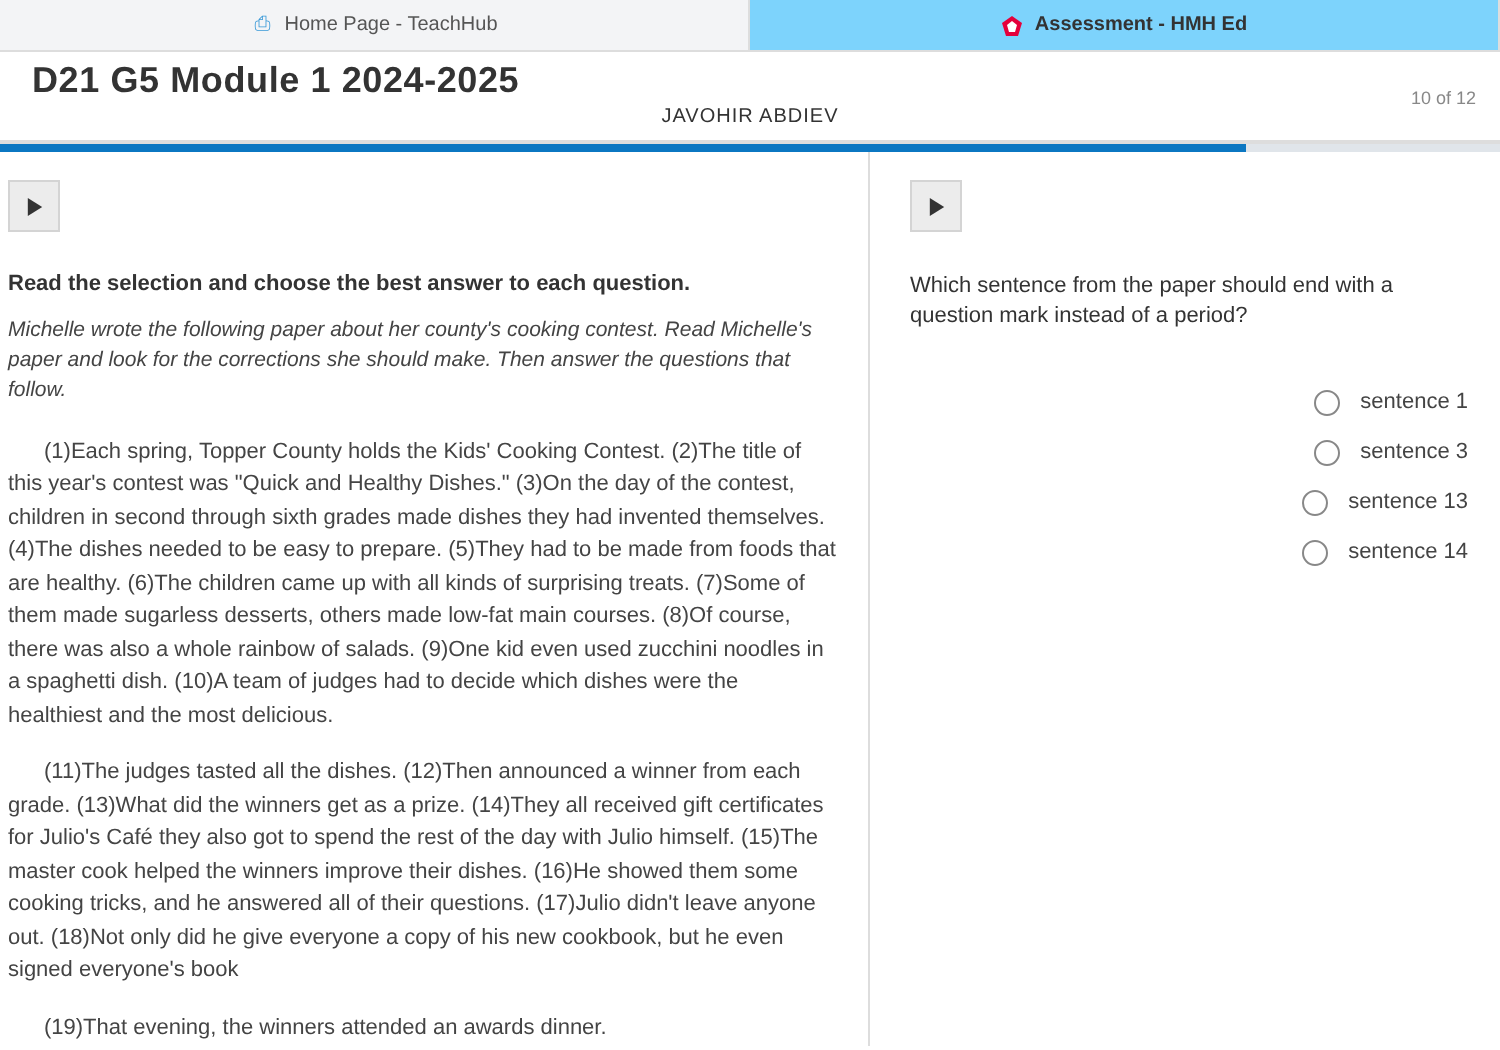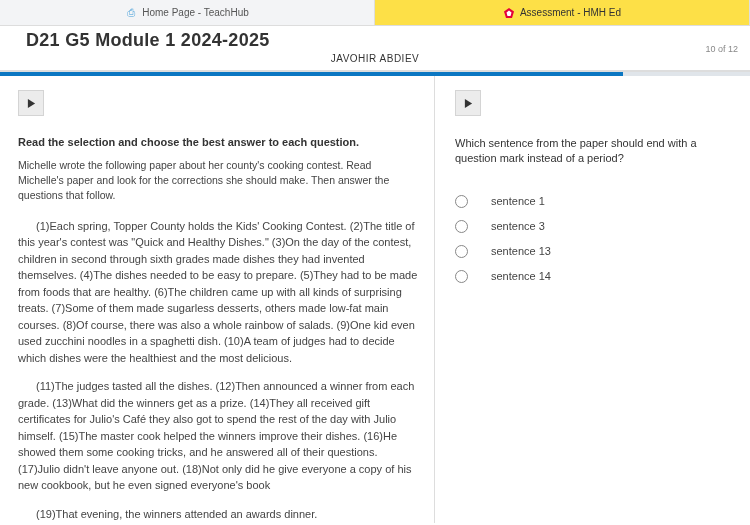--- a/index.html
+++ b/index.html
@@ -26,37 +26,37 @@
   justify-content: center;
   gap: 5px;
   font-size: 10px;
   color: #555;
   position: relative;
   border-right: 1px solid #ddd;
   background: #f3f4f6;
   cursor: pointer;
 }
 .tab.active {
-  background: #fde047;
-  color: #333;
-  font-weight: 400;
+  background: #7dd3fc;
+  color: #333;
+  font-weight: 700;
 }
 .tab-ico {
   width: 12px; height: 12px;
   display: inline-flex; align-items: center; justify-content: center;
 }
 .tab-close {
   width:12px;height:12px;
   background:#888; color:#fff;
   border-radius:2px;
   font-size:9px; line-height:12px; text-align:center;
   margin-left:6px;
 }
 .header {
-  padding: 4px 26px 6px;
+  padding: 4px 16px 6px;
   border-bottom: 2px solid #ddd;
   position: relative;
 }
 .header-title {
   font-size: 18px;
   font-weight: 700;
   color: #333;
   letter-spacing: 0.3px;
 }
 .header-sub {
@@ -81,21 +81,21 @@
 .progressbar-fill {
   height:100%;
   background:#0b77c2;
   width: 83%;
 }
 .content {
   display: flex;
   height: calc(525px - 26px - 48px - 4px);
 }
 .pane {
-  padding: 14px 16px 10px 18px;
+  padding: 14px 16px 10px 4px;
   overflow:hidden;
 }
 .pane-left {
   width: 58%;
   border-right: 1px solid #ddd;
 }
 .pane-right {
   width: 42%;
   padding-left: 20px;
 }
@@ -107,20 +107,21 @@
   margin-bottom: 20px;
   cursor:pointer;
 }
 .playbtn svg { width:9px;height:9px; }
 .directions {
   font-weight:700;
   font-size: 11px;
   margin-bottom: 10px;
 }
 .intro {
+  font-style: italic;
   font-size: 10.5px;
   line-height: 1.45;
   margin-bottom: 14px;
   color:#444;
 }
 .passage-title {
   text-align:center;
   font-weight:700;
   font-size:11px;
   margin-bottom:10px;
@@ -133,23 +134,24 @@
   color:#444;
 }
 .question-stem {
   font-size: 11px;
   line-height: 1.4;
   margin-bottom: 28px;
   color:#333;
 }
 .choices { display:flex; flex-direction:column; gap:12px; }
 .choice {
-  display:flex; align-items:center; gap:23px;
+  display:flex; align-items:center; gap:10px;
   font-size:11px; color:#444;
   cursor:pointer;
+  justify-content:flex-end;
 }
 .radio {
   width:13px;height:13px;border:1.5px solid #888;border-radius:50%;
   flex-shrink:0;
 }
 .hmh-logo { width:12px;height:12px;display:inline-block; }
 .teach-ico { color:#3b9ad8; font-size:10px; }
 </style>
 </head>
 <body>

